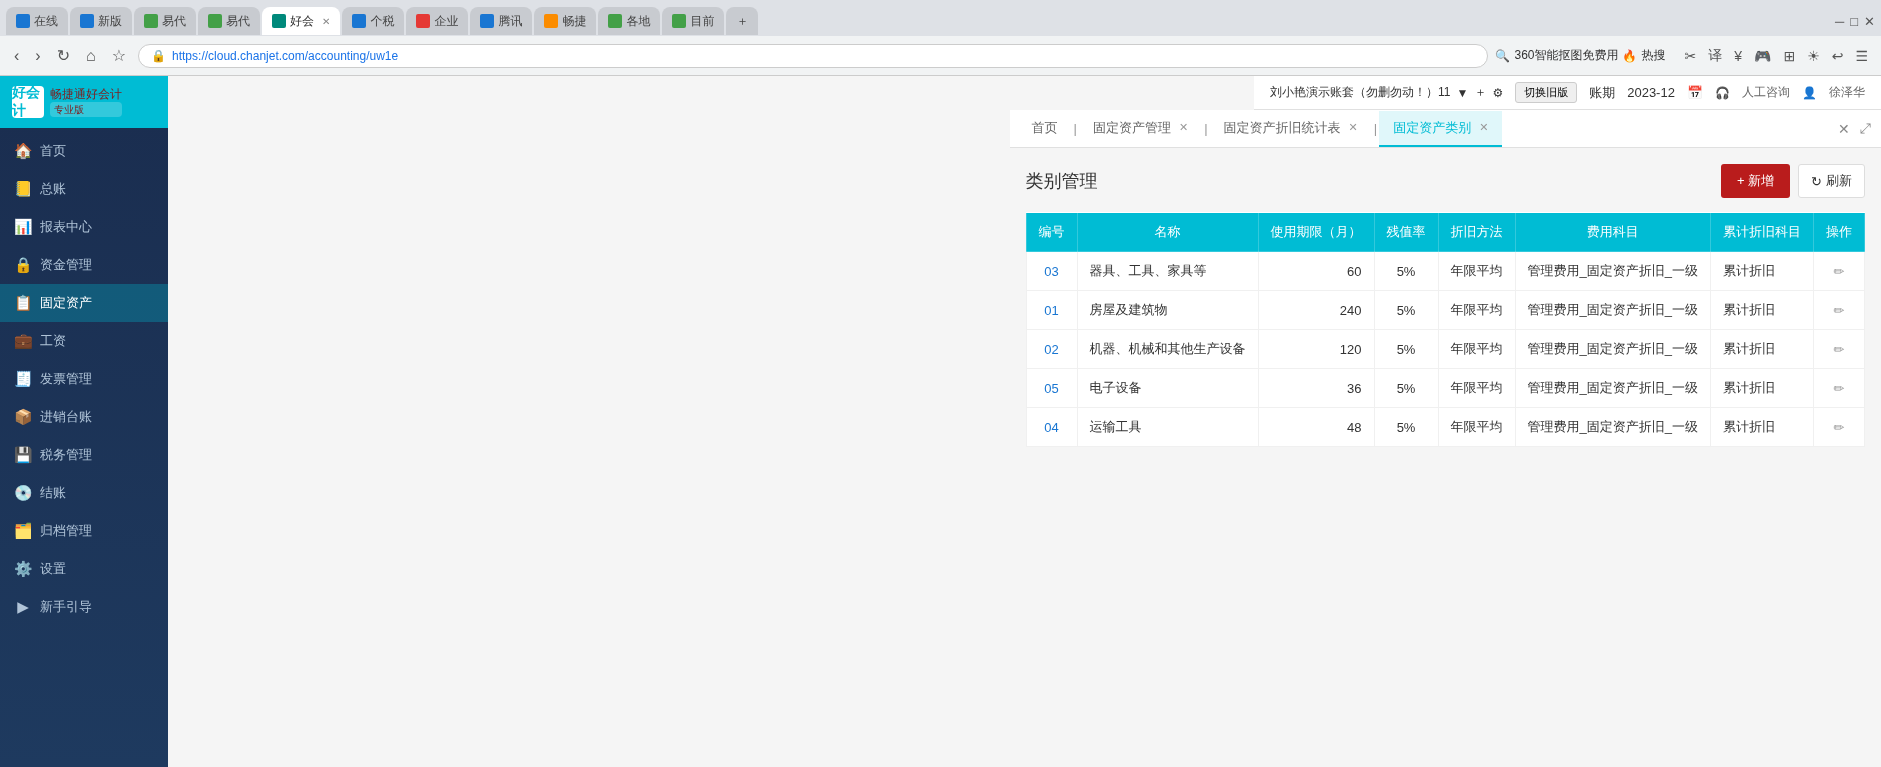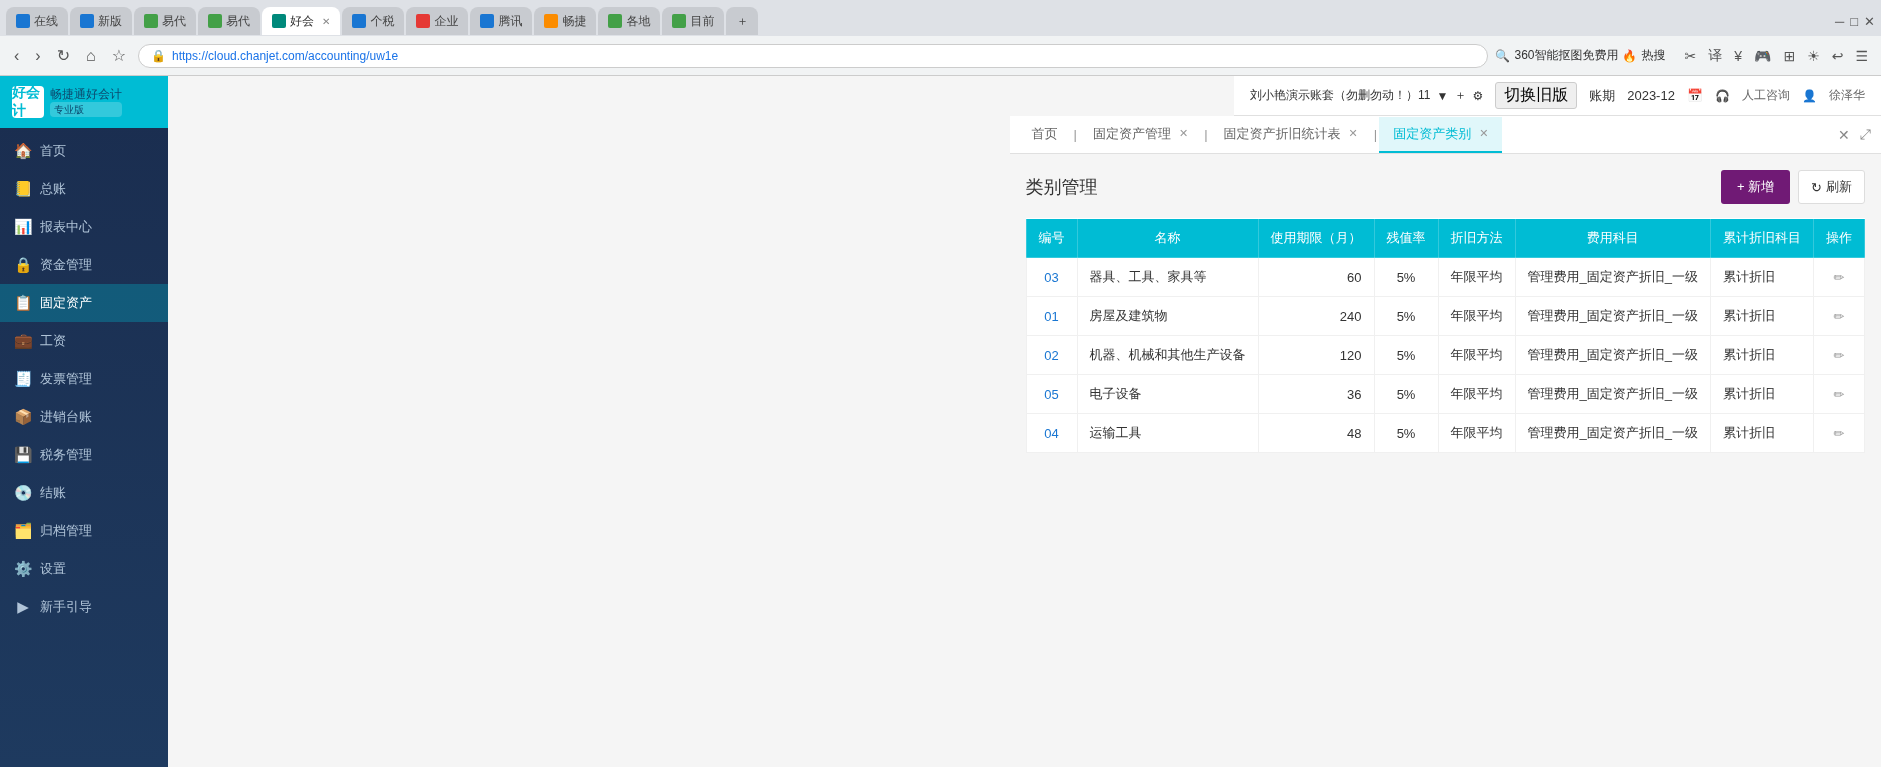--- a/index.html
+++ b/index.html
@@ -27,52 +27,52 @@
     .toolbar-icons { display: flex; align-items: center; gap: 6px; margin-left: 8px; }
     .toolbar-icon { font-size: 14px; color: #555; cursor: pointer; padding: 3px; }
 
     
     .app-wrapper { display: flex; width: 100%; height: calc(100vh - 76px); }
 
     
     .sidebar { width: 168px; background: linear-gradient(180deg, #1a2d4f 0%, #1e3a5f 100%); color: #fff; display: flex; flex-direction: column; flex-shrink: 0; }
     .sidebar-logo { background: #00bcd4; padding: 10px 12px; display: flex; align-items: center; gap: 6px; }
     .logo-icon { width: 32px; height: 32px; background: #fff; border-radius: 4px; display: flex; align-items: center; justify-content: center; color: #00bcd4; font-size: 14px; font-weight: bold; }
-    .logo-text { font-size: 12px; color: #0c4a6e; line-height: 1.3; }
+    .logo-text { font-size: 12px; color: #7f1d1d; line-height: 1.3; }
     .logo-badge { font-size: 10px; background: rgba(255,255,255,0.2); border-radius: 4px; padding: 1px 4px; }
     .sidebar-nav { flex: 1; padding: 4px 0; overflow-y: auto; }
     .sidebar-item { display: flex; align-items: center; gap: 8px; padding: 10px 14px; cursor: pointer; color: #b0c4d8; font-size: 13px; transition: background 0.2s; }
     .sidebar-item.active { background: rgba(0,188,212,0.3); color: #fff; }
     .sidebar-item-icon { font-size: 15px; width: 18px; text-align: center; }
 
     
     .app-header { background: #fff; border-bottom: 1px solid #e0e0e0; padding: 6px 16px; display: flex; align-items: center; gap: 12px; }
     .company-selector { display: flex; align-items: center; gap: 6px; font-size: 12px; color: #333; }
-    .period-badge { border: 1px solid #ccc; border-radius: 3px; padding: 2px 8px; font-size: 16px; cursor: pointer; }
+    .period-badge { border: 1px solid #ccc; border-radius: 3px; padding: 2px 8px; font-size: 11px; cursor: pointer; }
     .header-right { margin-left: auto; display: flex; align-items: center; gap: 12px; font-size: 12px; color: #666; }
 
     
     .main-content { flex: 1; background: #f5f5f5; overflow: hidden; display: flex; flex-direction: column; }
 
     
     .page-tabs { background: #fff; border-bottom: 1px solid #e0e0e0; display: flex; align-items: center; padding: 0 8px; height: 38px; gap: 0; }
     .page-tab { display: flex; align-items: center; padding: 8px 14px; font-size: 13px; color: #666; cursor: pointer; border-bottom: 2px solid transparent; white-space: nowrap; gap: 6px; }
     .page-tab.active { color: #00bcd4; border-bottom: 2px solid #00bcd4; background: #e0f7fa; }
     .page-tab .tab-x { font-size: 11px; color: #999; margin-left: 2px; cursor: pointer; }
     .page-tab-home { color: #666; }
     .tab-divider { color: #999; margin: 0 2px; }
     .page-tab-actions { margin-left: auto; display: flex; gap: 6px; }
     .page-tab-action { background: none; border: none; font-size: 14px; color: #888; cursor: pointer; padding: 2px; }
 
     
     .content-area { flex: 1; padding: 16px; overflow-y: auto; }
     .page-header { display: flex; align-items: center; justify-content: space-between; margin-bottom: 14px; }
     .page-title { font-size: 18px; color: #333; font-weight: 500; }
     .page-actions { display: flex; gap: 8px; }
-    .btn-primary { background: #701a75; color: #fff; border: none; border-radius: 3px; padding: 7px 16px; font-size: 13px; cursor: pointer; display: flex; align-items: center; gap: 4px; }
+    .btn-primary { background: #b91c1c; color: #fff; border: none; border-radius: 3px; padding: 7px 16px; font-size: 13px; cursor: pointer; display: flex; align-items: center; gap: 4px; }
     .btn-secondary { background: #fff; color: #333; border: 1px solid #ddd; border-radius: 3px; padding: 7px 12px; font-size: 13px; cursor: pointer; display: flex; align-items: center; gap: 4px; }
 
     
     .data-table { width: 100%; border-collapse: collapse; background: #fff; border: 1px solid #e0e0e0; }
     .data-table thead tr { background: #00bcd4; color: #fff; }
     .data-table thead th { padding: 10px 12px; font-size: 13px; font-weight: 500; text-align: left; border: 1px solid rgba(255,255,255,0.2); }
     .data-table thead th.center { text-align: center; }
     .data-table tbody tr { border-bottom: 1px solid #f0f0f0; }
     .data-table tbody td { padding: 10px 12px; font-size: 13px; color: #333; border: 1px solid #f0f0f0; }
     .data-table tbody td.center { text-align: center; }

